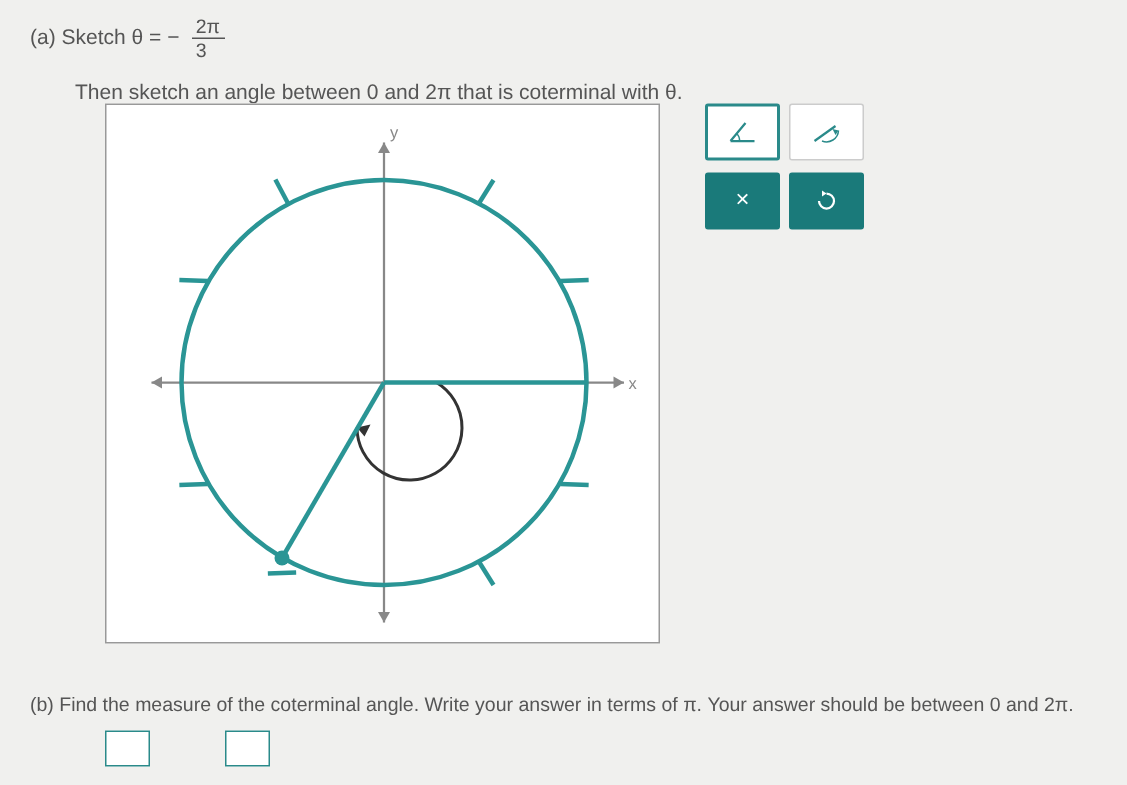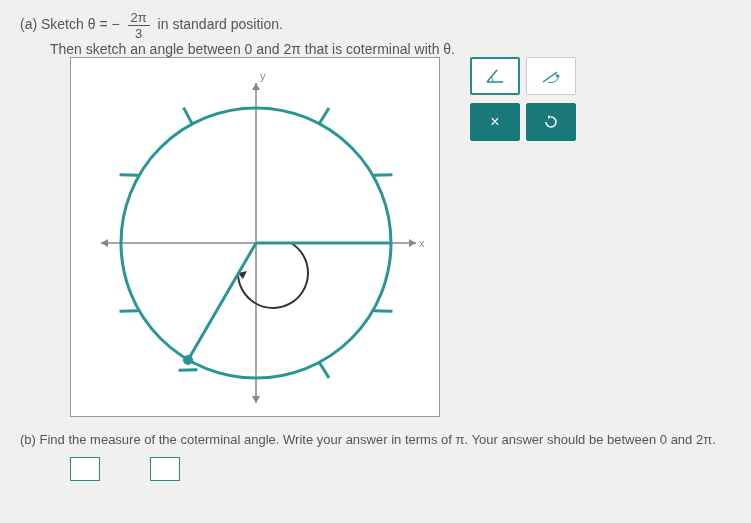--- a/index.html
+++ b/index.html
@@ -6,26 +6,25 @@
     body {
       font-family: Arial, sans-serif;
       background: #f0f0ee;
       width: 751px;
       height: 523px;
       padding: 10px 20px;
       color: #555;
       font-size: 14px;
       overflow: hidden;
     }
-    .question-text { margin-bottom: 0; }
+    .question-text { margin-bottom: 12px; }
     .part-label { display: inline; }
     .fraction {
       display: inline-flex;
       flex-direction: column;
-      align-items: center;
       vertical-align: middle;
       margin: 0 4px;
       font-size: 13px;
     }
     .fraction .num { border-bottom: 1px solid #555; padding: 0 3px; }
     .fraction .den { padding: 0 3px; }
     .instruction { margin-left: 30px; }
     .content-row { display: flex; gap: 30px; margin-left: 50px; }
     .graph-box {
       width: 370px;
@@ -49,21 +48,21 @@
     }
     .btn.dark {
       background: #1a7a7a;
       border-color: #1a7a7a;
       color: #fff;
     }
     .btn.selected {
       border: 2px solid #2a8a8a;
     }
     .part-b {
-      margin-top: 15px;
+      margin-top: 33px;
       font-size: 13px;
     }
     .answer-row {
       margin-top: 10px;
       margin-left: 50px;
       display: flex;
       gap: 50px;
     }
     .answer-box {
       width: 30px;
@@ -76,21 +75,20 @@
 </head>
 <body>
 
 <div class="question-text">
   <span class="part-label">(a) Sketch</span>
   <span>θ = −</span>
   <span class="fraction">
     <span class="num">2π</span>
     <span class="den">3</span>
   </span>
-  <span>in standard position.</span>
 </div>
 
 <div class="instruction">Then sketch an angle between 0 and 2π that is coterminal with θ.</div>
 
 <div class="content-row">
   <div class="graph-box">
     <svg width="370" height="360" viewBox="0 0 370 360">
 
       <line x1="30" y1="185" x2="345" y2="185" stroke="#888" stroke-width="1.5"></line>
       <polygon points="345,185 338,181 338,189" fill="#888"></polygon>

